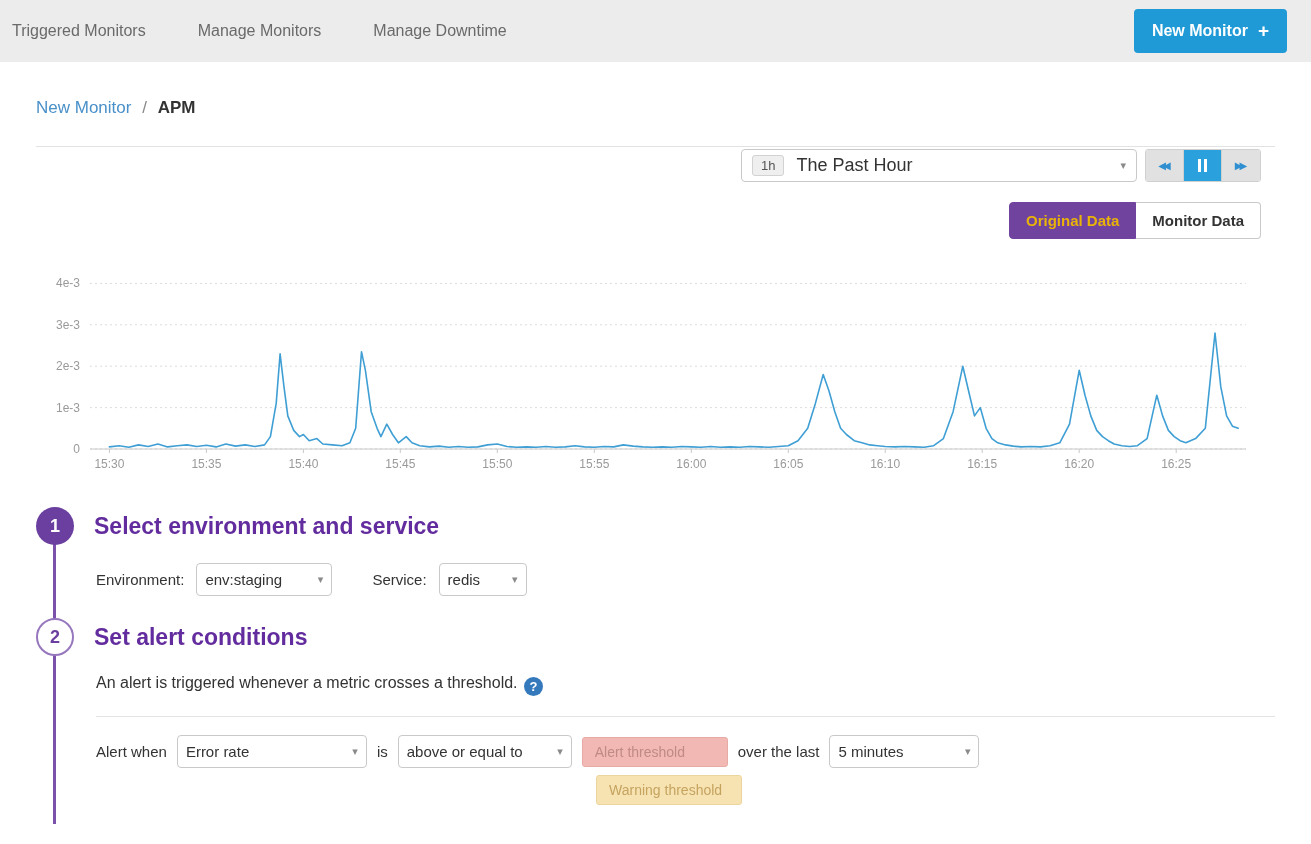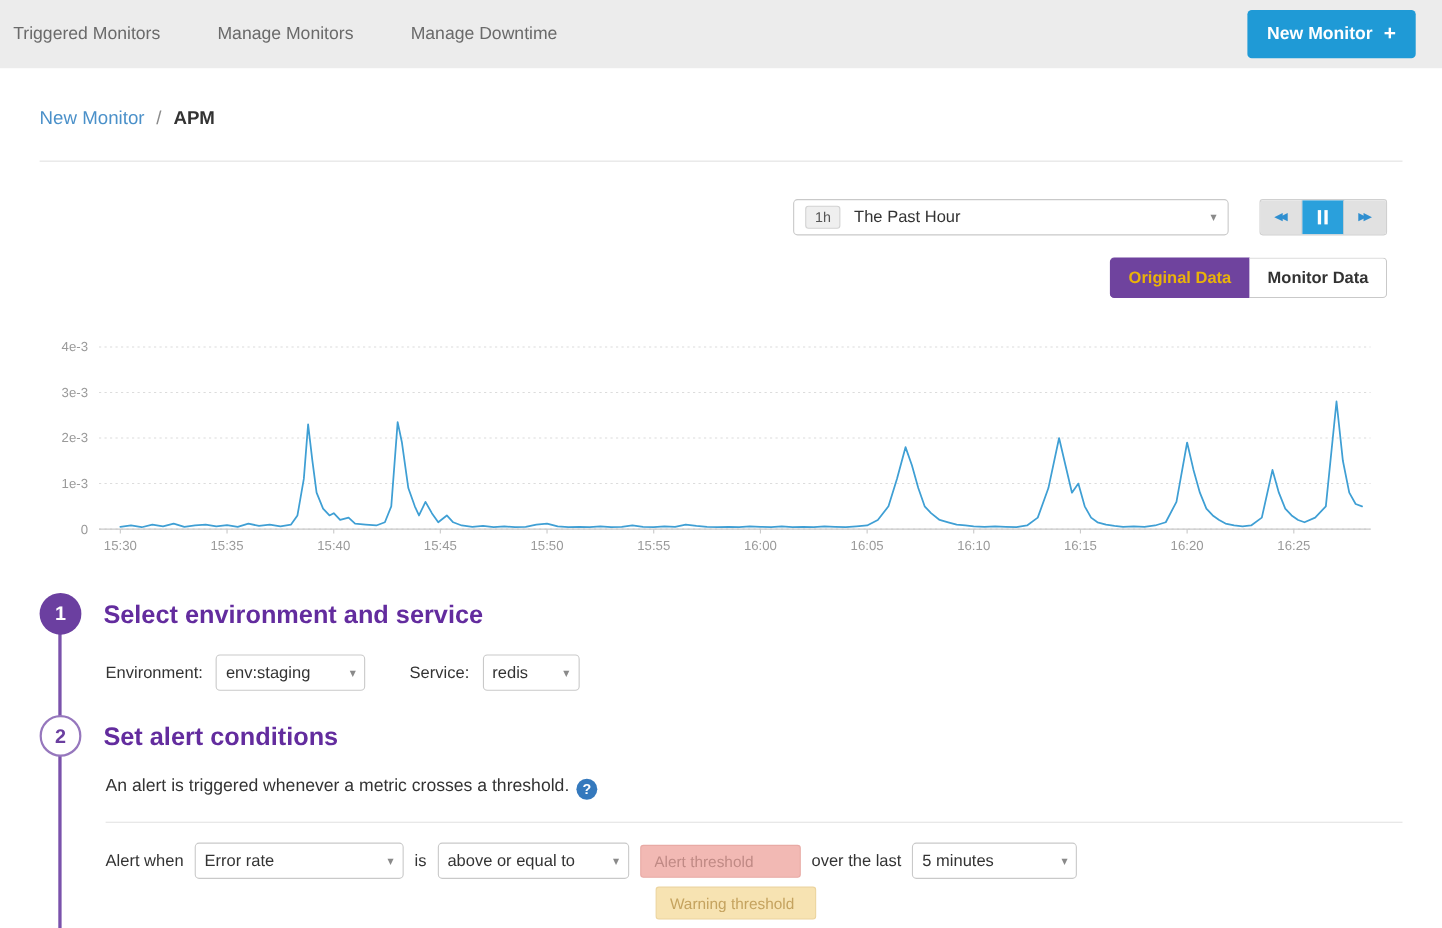--- a/index.html
+++ b/index.html
@@ -51,25 +51,25 @@
 
   .breadcrumb { margin-top: 36px; font-size: 17px; }
   .breadcrumb a { color: #4a90c9; text-decoration: none; cursor: pointer; }
   .breadcrumb .sep { color: #8a8a8a; margin: 0 6px; }
   .breadcrumb .current { color: #333; font-weight: bold; }
 
   .divider { border-top: 1px solid #e2e2e2; margin-top: 28px; }
 
   
   .time-row {
-    margin-top: 34px;
+    margin-top: 2px;
     display: flex;
     justify-content: flex-end;
     align-items: center;
-    gap: 28px;
+    gap: 8px;
     padding-right: 14px;
   }
   .time-select {
     width: 396px;
     height: 33px;
     background: #fff;
     border: 1px solid #c9c9c9;
     border-radius: 4px;
     display: flex;
     align-items: center;
@@ -78,21 +78,21 @@
     cursor: pointer;
   }
   .time-badge {
     background: #efefef;
     border: 1px solid #d2d2d2;
     border-radius: 3px;
     font-size: 13px;
     color: #555;
     padding: 2px 8px;
   }
-  .time-label { font-size: 15px; color: #333; }
+  .time-label { font-size: 18px; color: #333; }
   .caret { color: #8a8a8a; font-size: 11px; margin-left: auto; }
 
   .playback {
     display: flex;
     border-radius: 3px;
     overflow: hidden;
     border: 1px solid #d0d0d0;
   }
   .pb-btn {
     width: 38px; height: 31px;

